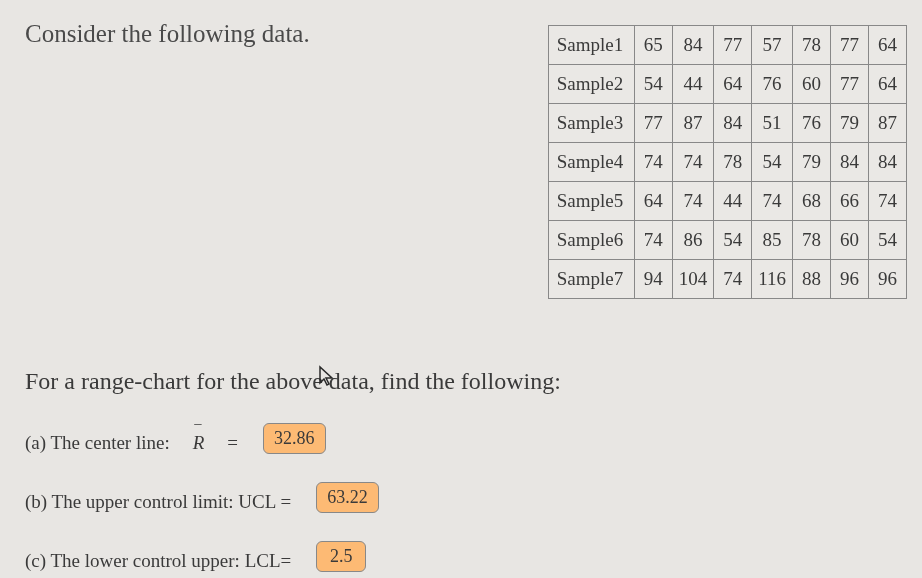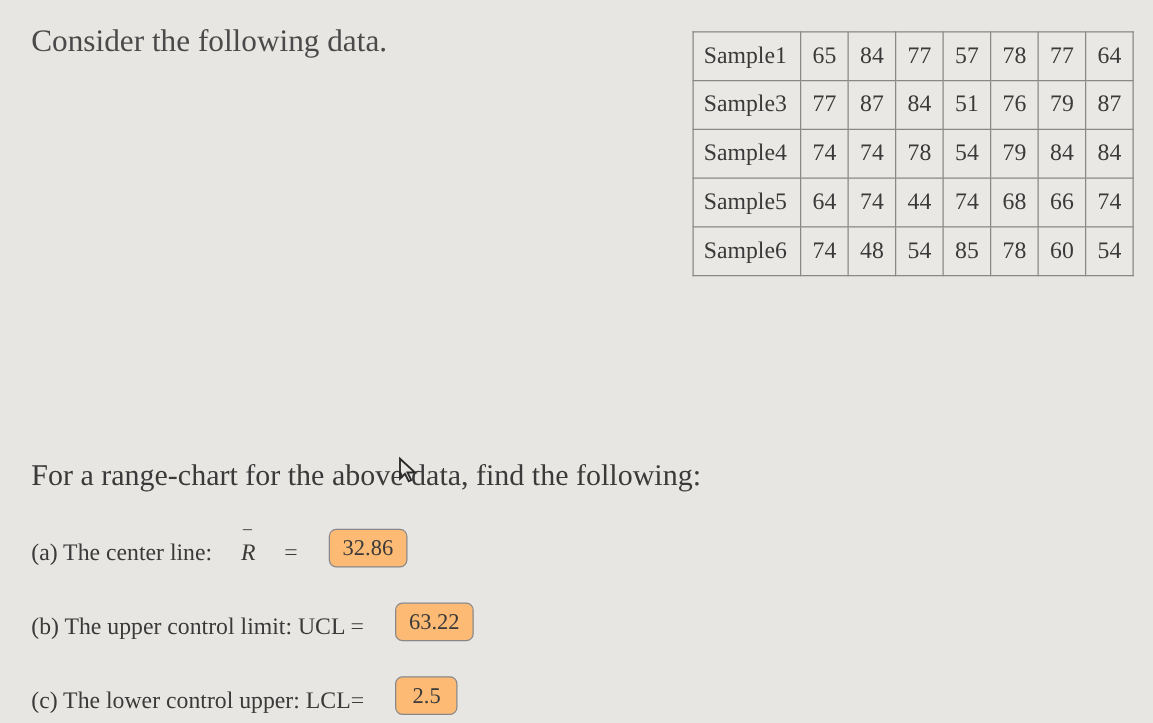--- a/index.html
+++ b/index.html
@@ -101,20 +101,30 @@
         <td class="row-label">Sample1</td>
         <td>65</td>
         <td>84</td>
         <td>77</td>
         <td>57</td>
         <td>78</td>
         <td>77</td>
         <td>64</td>
       </tr>
       <tr>
+        <td class="row-label">Sample2</td>
+        <td>54</td>
+        <td>44</td>
+        <td>64</td>
+        <td>76</td>
+        <td>60</td>
+        <td>77</td>
+        <td>64</td>
+      </tr>
+      <tr>
         <td class="row-label">Sample3</td>
         <td>77</td>
         <td>87</td>
         <td>84</td>
         <td>51</td>
         <td>76</td>
         <td>79</td>
         <td>87</td>
       </tr>
       <tr>
@@ -133,26 +143,36 @@
         <td>74</td>
         <td>44</td>
         <td>74</td>
         <td>68</td>
         <td>66</td>
         <td>74</td>
       </tr>
       <tr>
         <td class="row-label">Sample6</td>
         <td>74</td>
-        <td>48</td>
+        <td>86</td>
         <td>54</td>
         <td>85</td>
         <td>78</td>
         <td>60</td>
         <td>54</td>
+      </tr>
+      <tr>
+        <td class="row-label">Sample7</td>
+        <td>94</td>
+        <td>104</td>
+        <td>74</td>
+        <td>116</td>
+        <td>88</td>
+        <td>96</td>
+        <td>96</td>
       </tr>
     </tbody>
 </table>
 
 <div class="question-block">
   <div class="question-intro">For a range-chart for the above data, find the following:</div>
 
   <div class="part">
     <span>(a) The center line: </span>
     <span class="rbar">R</span>

